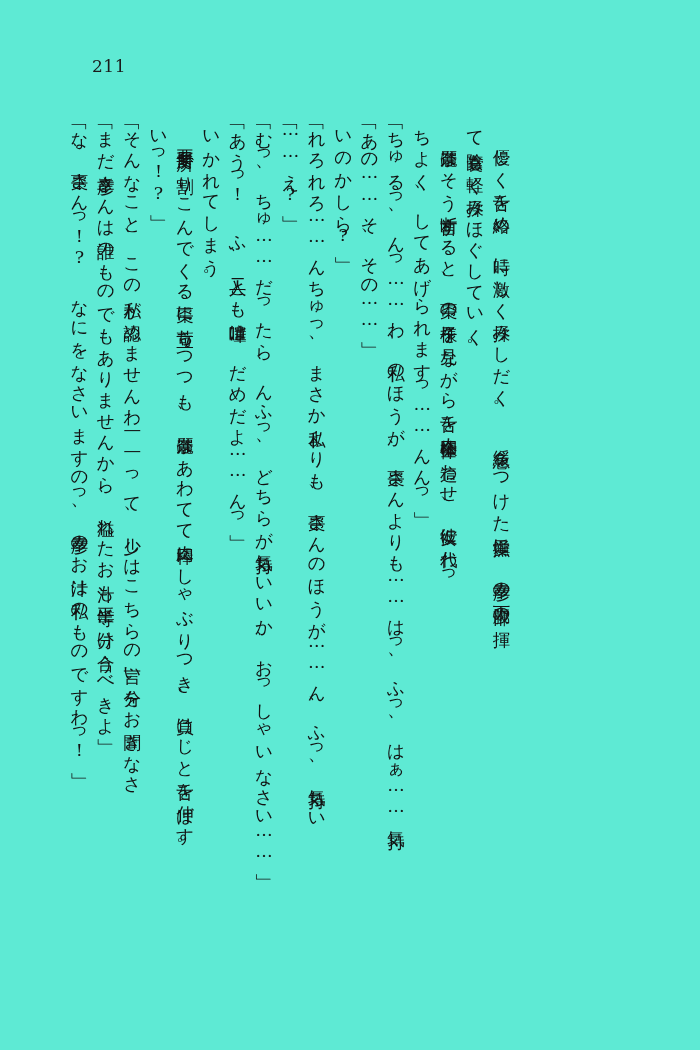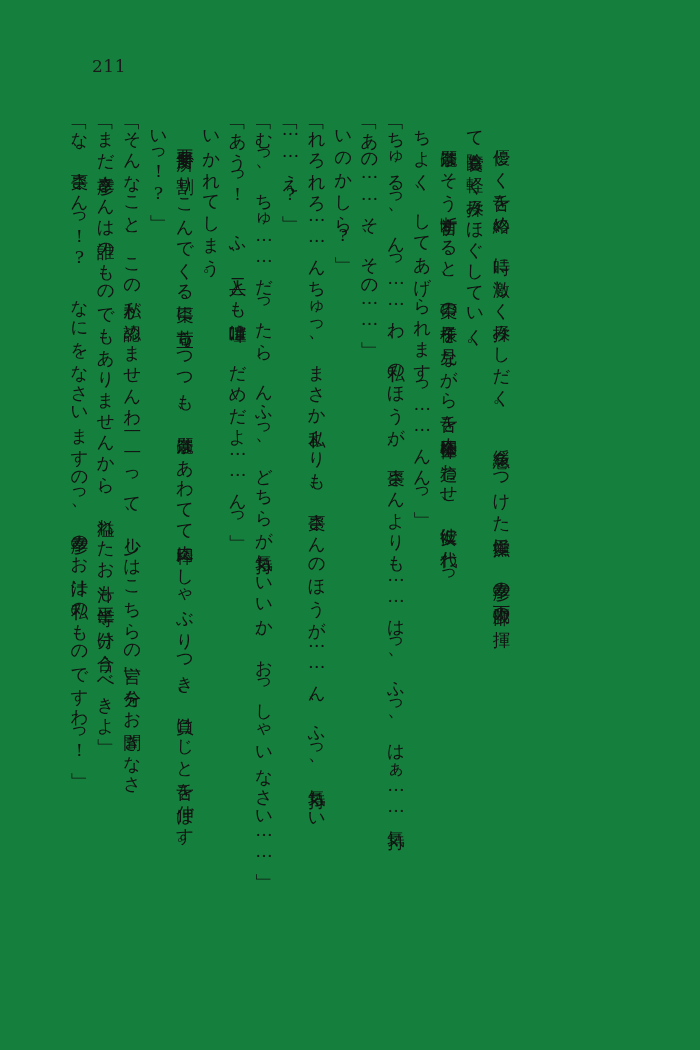--- a/index.html
+++ b/index.html
@@ -12,21 +12,21 @@
     height: 1050px;
     overflow: hidden;
     font-family: "DejaVu Serif", "Liberation Serif", serif;
     color: #111111;
   }
 
   #page {
     position: relative;
     width: 700px;
     height: 1050px;
-    background: #15803d;
+    background: #5eead4;
   }
 
   #page-number {
     position: absolute;
     top: 56px;
     left: 92px;
     font-size: 17px;
     letter-spacing: 0.5px;
     color: #1a1a1a;
     font-family: "DejaVu Serif", "Liberation Serif", serif;

